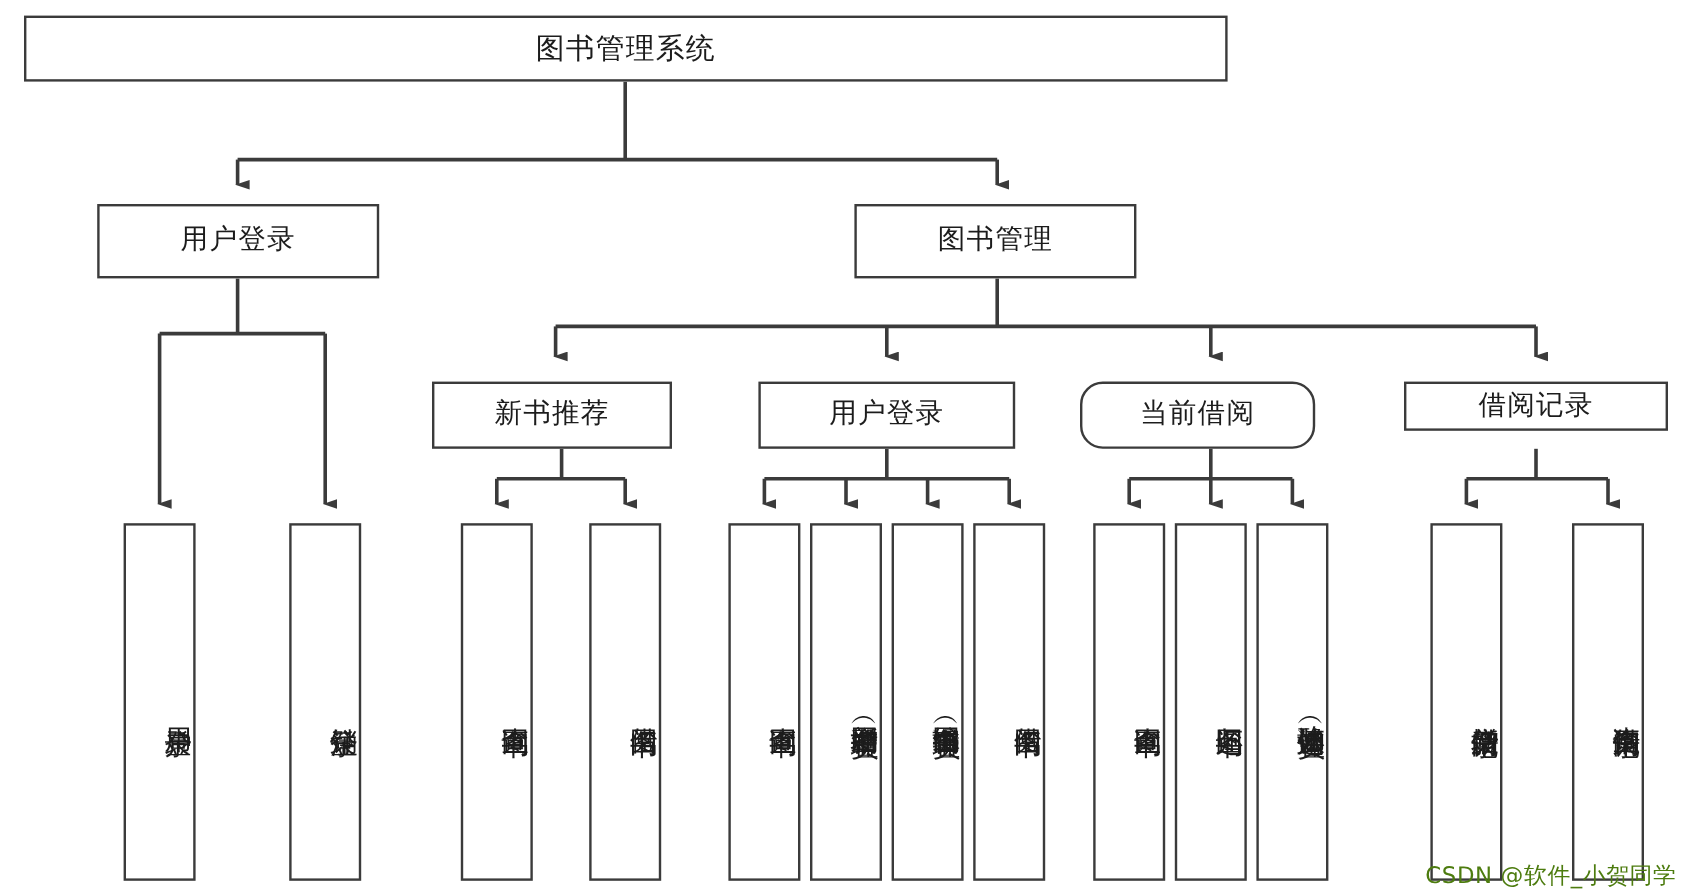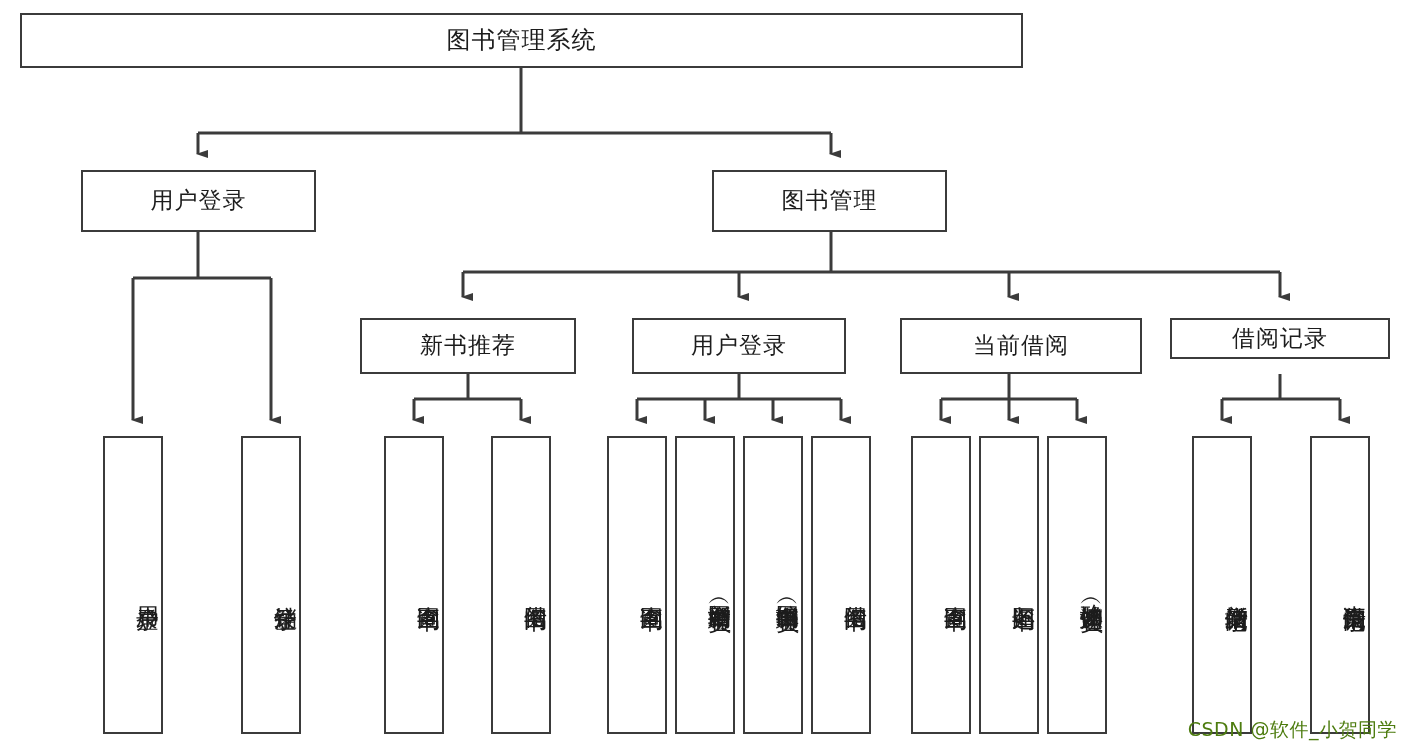--- a/index.html
+++ b/index.html
@@ -130,27 +130,27 @@
     <span class="label">图书管理系统</span>
   </div>
 
   <div class="node node-h" style="left:81px; top:170px; width:235px; height:62px;">
     <span class="label">用户登录</span>
   </div>
   <div class="node node-h" style="left:712px; top:170px; width:235px; height:62px;">
     <span class="label">图书管理</span>
   </div>
 
-  <div class="node node-h" style="left:360px; top:318px; width:216px; height:56px;">
+  <div class="node node-h" style="left:360px; top:318px; width:200px; height:56px;">
     <span class="label">新书推荐</span>
   </div>
   <div class="node node-h" style="left:632px; top:318px; width:214px; height:56px;">
     <span class="label">用户登录</span>
   </div>
-  <div class="node node-h" style="left:900px; top:318px; width:242px; height:56px;">
+  <div class="node node-h" style="left:900px; top:318px; width:196px; height:56px;border-radius:19px;">
     <span class="label">当前借阅</span>
   </div>
   <div class="node node-h" style="left:1170px; top:318px; width:220px; height:41px;">
     <span class="label">借阅记录</span>
   </div>
 
   <div class="node node-v" style="left:103px; top:436px; width:60px; height:298px;">
     <span class="label">用户登录</span>
   </div>
   <div class="node node-v" style="left:241px; top:436px; width:60px; height:298px;">

